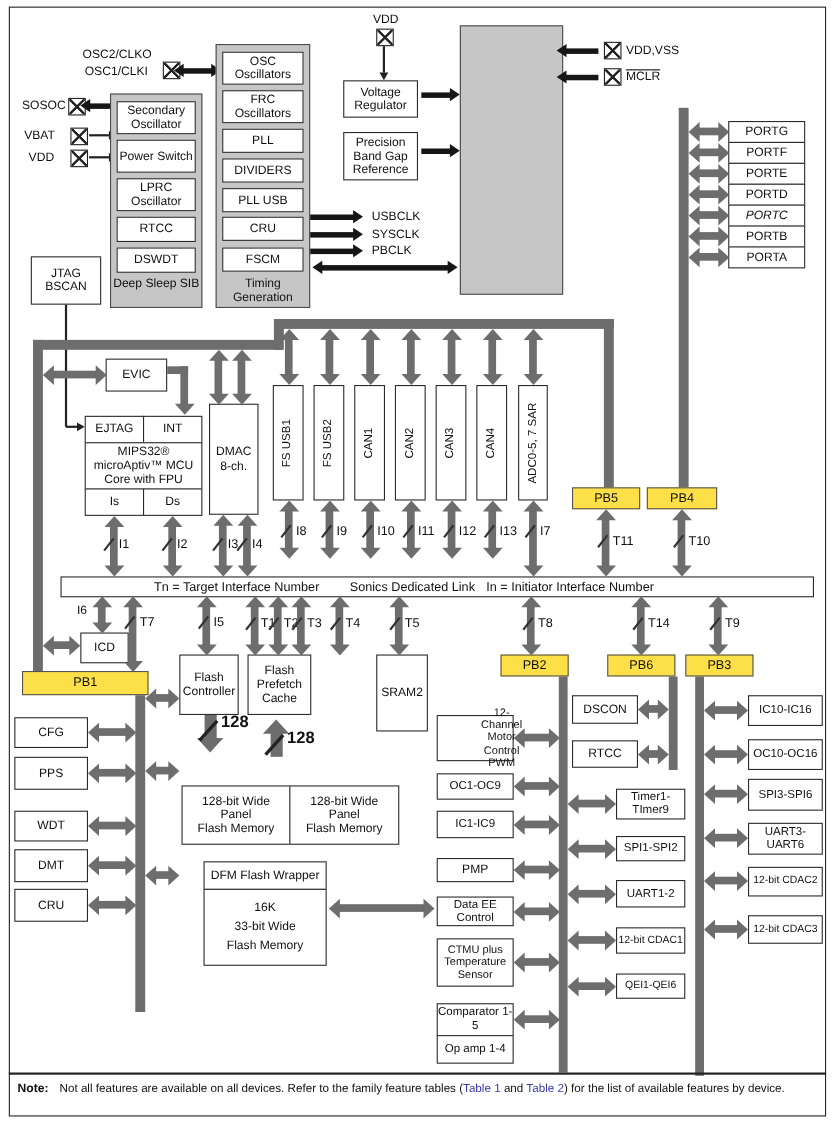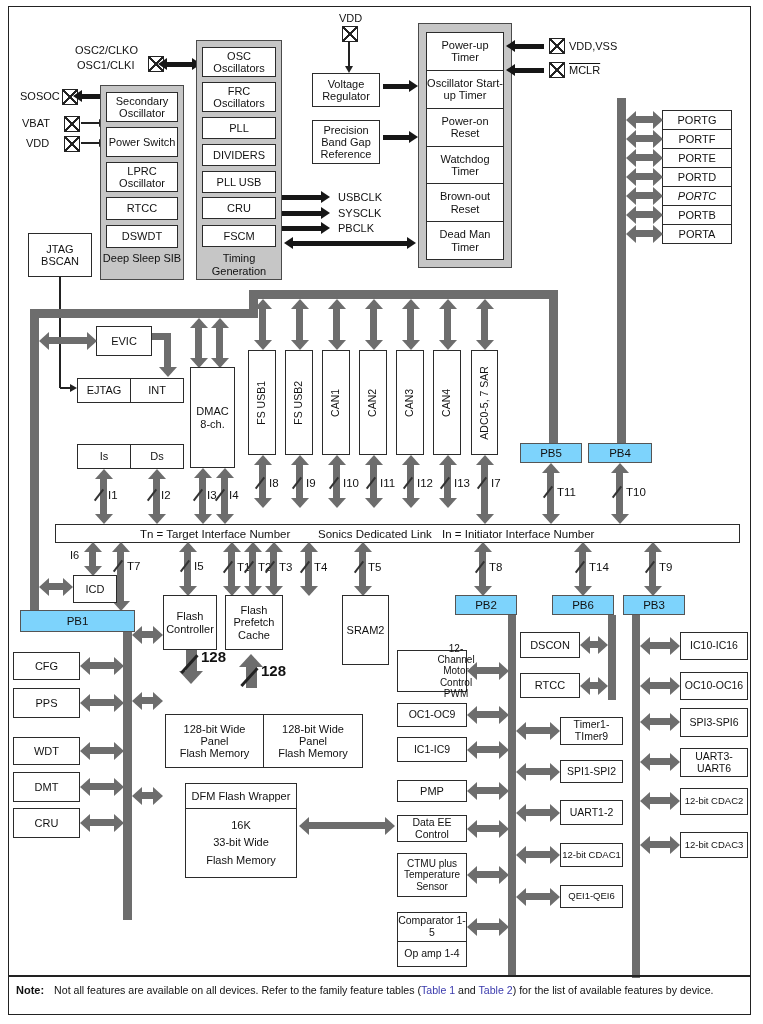--- a/index.html
+++ b/index.html
@@ -4,21 +4,21 @@
 <style>
   :root{ --bus:#6d6d6d; --blk:#161616; }
   html,body{margin:0;padding:0;background:#fff;}
   #diagram{position:relative;width:763px;height:1024px;background:#fff;
     font-family:"Liberation Sans",sans-serif;color:#111;overflow:hidden;}
   .pageborder{position:absolute;left:8px;top:6px;width:743px;height:1009px;
     border:1.6px solid #222;box-sizing:border-box;}
   .box{position:absolute;background:#fff;border:1.4px solid #2b2b2b;box-sizing:border-box;
     display:flex;align-items:center;justify-content:center;text-align:center;
     font-size:11px;line-height:1.12;}
-  .pbbox{background:#7dd3fc;border:1.3px solid #555;font-size:11.5px;}
+  .pbbox{background:#fde047;border:1.3px solid #555;font-size:11.5px;}
   .group{position:absolute;background:#c6c6c6;border:1.5px solid #4a4a4a;box-sizing:border-box;}
   .glabel{position:absolute;text-align:center;font-size:11px;line-height:1.15;}
   .vblk .rot{transform:rotate(-90deg);white-space:nowrap;font-size:10.5px;}
   .rows{flex-direction:column;padding:0;}
   .rows .cell{flex:1;width:100%;display:flex;align-items:center;justify-content:center;
     border-bottom:1.3px solid #2b2b2b;box-sizing:border-box;}
   .rows .cell:last-child{border-bottom:none;}
   .bus{position:absolute;background:var(--bus);}
   
   .ah{position:absolute;height:7px;background:var(--bus);}
@@ -120,28 +120,20 @@
 
   <div class="lbl" style="left:339px;top:12px;">VDD</div>
   <div class="xbox" style="left:342px;top:26px;"></div>
   <div class="tv arr" style="left:348px;top:42px;height:24px;"></div>
   <div class="box" style="left:312px;top:73px;width:68px;height:34px;">Voltage Regulator</div>
   <div class="box" style="left:312px;top:120px;width:68px;height:44px;">Precision Band Gap Reference</div>
   <div class="bh r" style="left:383px;top:84px;width:27px;"></div>
   <div class="bh r" style="left:383px;top:135px;width:27px;"></div>
 
   <div class="group" style="left:418px;top:23px;width:94px;height:245px;"></div>
-  <div class="box rows" style="left:426px;top:32px;width:78px;height:228px;">
-    <div class="cell">Power-up Timer</div>
-    <div class="cell">Oscillator Start-up Timer</div>
-    <div class="cell">Power-on Reset</div>
-    <div class="cell">Watchdog Timer</div>
-    <div class="cell">Brown-out Reset</div>
-    <div class="cell">Dead Man Timer</div>
-  </div>
   <div class="bh l" style="left:514px;top:44px;width:30px;"></div>
   <div class="xbox" style="left:549px;top:38px;"></div>
   <div class="lbl" style="left:569px;top:40px;">VDD,VSS</div>
   <div class="bh l" style="left:514px;top:68px;width:30px;"></div>
   <div class="xbox" style="left:549px;top:62px;"></div>
   <div class="lbl ovl" style="left:569px;top:64px;">MCLR</div>
 
   <div class="bus" style="left:617px;top:98px;width:9px;height:347px;"></div>
   <div class="box" style="left:662px;top:110px;width:70px;height:20px;">PORTG</div>
   <div class="box" style="left:662px;top:129px;width:70px;height:20px;">PORTF</div>
@@ -170,20 +162,27 @@
 
   <div class="box" style="left:96px;top:326px;width:56px;height:30px;">EVIC</div>
   <div class="ah" style="left:48px;top:337px;width:40px;"></div>
   <div class="bus" style="left:152px;top:333px;width:19px;height:7px;"></div>
   <div class="av no-t" style="left:164px;top:333px;height:35px;"></div>
   <div class="av" style="left:195px;top:327px;height:32px;"></div>
   <div class="av" style="left:216px;top:327px;height:32px;"></div>
 
   <div class="box" style="left:77px;top:378px;width:54px;height:25px;">EJTAG</div>
   <div class="box" style="left:130px;top:378px;width:54px;height:25px;">INT</div>
+  <div class="box mline" style="left:77px;top:402px;width:107px;height:43px;">
+    <div>
+      <span>MIPS32®</span>
+      <span>microAptiv™ MCU</span>
+      <span>Core with FPU</span>
+    </div>
+  </div>
   <div class="box" style="left:77px;top:444px;width:54px;height:25px;">Is</div>
   <div class="box" style="left:130px;top:444px;width:54px;height:25px;">Ds</div>
   <div class="box" style="left:190px;top:367px;width:45px;height:101px;">DMAC 8-ch.</div>
 
   <div class="av" style="left:100px;top:478px;height:37px;"></div>
   <div class="ilbl" style="left:108px;top:489px;">I1</div>
   <div class="av" style="left:153px;top:478px;height:37px;"></div>
   <div class="ilbl" style="left:161px;top:489px;">I2</div>
   <div class="av" style="left:199px;top:477px;height:38px;"></div>
   <div class="ilbl" style="left:207px;top:489px;">I3</div>

